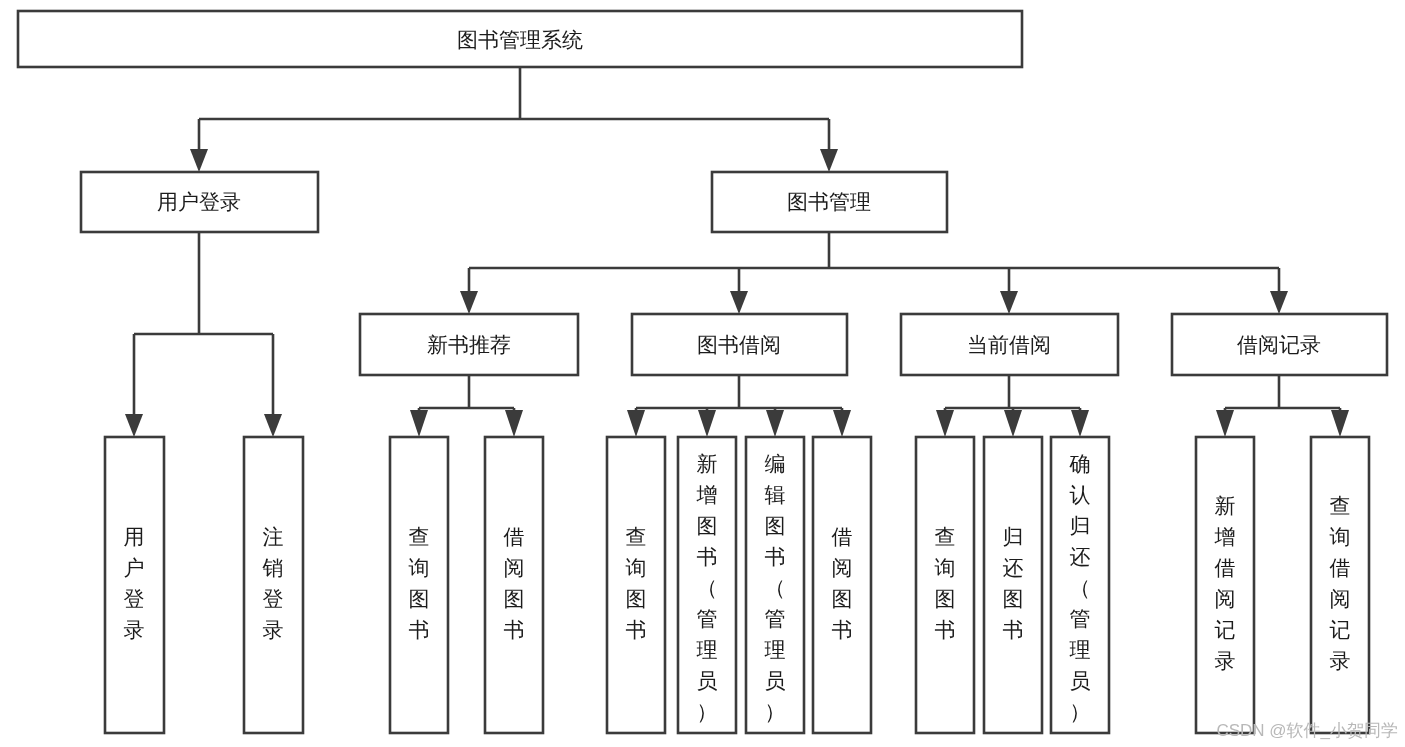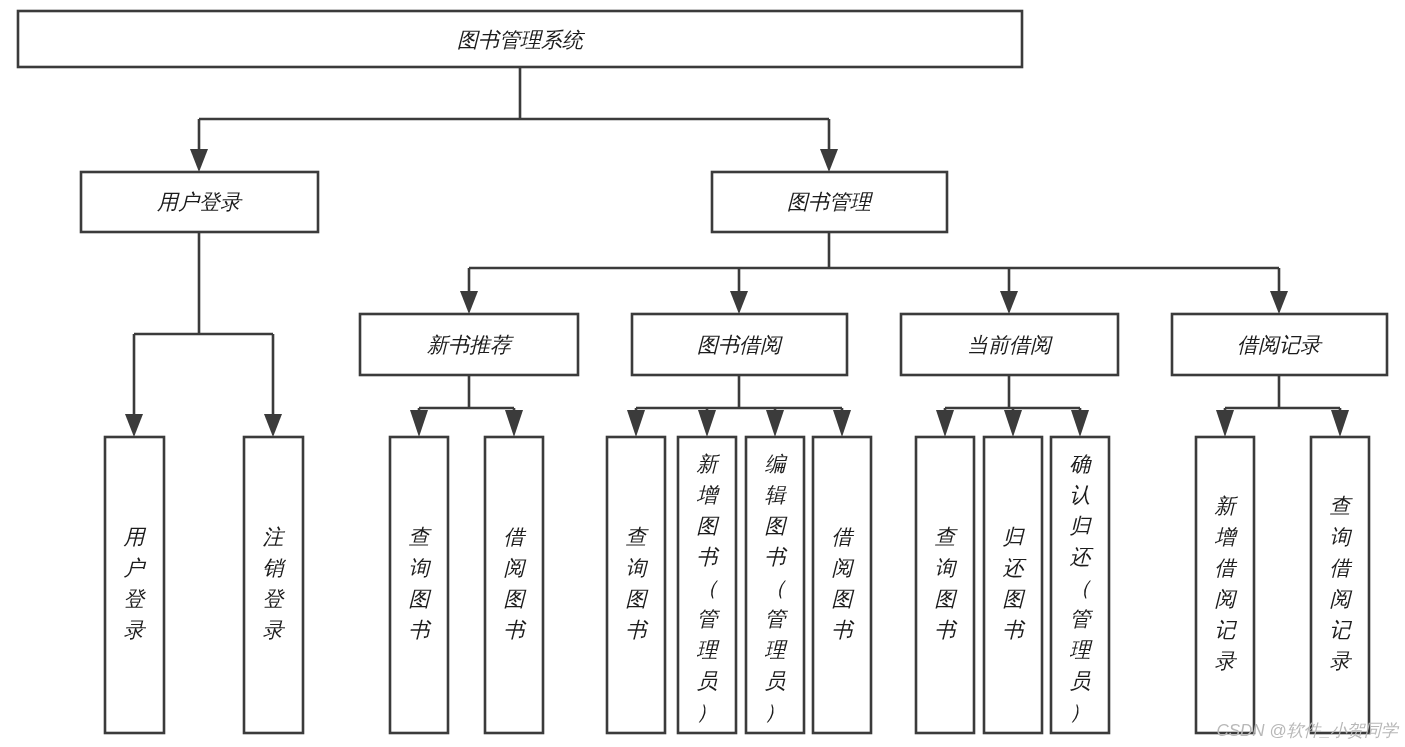--- a/index.html
+++ b/index.html
@@ -10,21 +10,20 @@
   }
   body {
     font-family: "Liberation Sans", "DejaVu Sans", sans-serif;
   }
   #diagram-root {
     position: relative;
     width: 1405px;
     height: 747px;
     background: #ffffff;
     overflow: hidden;
-    font-style: italic;
   }
   svg.diagram-canvas {
     position: absolute;
     top: 0;
     left: 0;
     width: 1405px;
     height: 747px;
     display: block;
   }
   .node-box {

